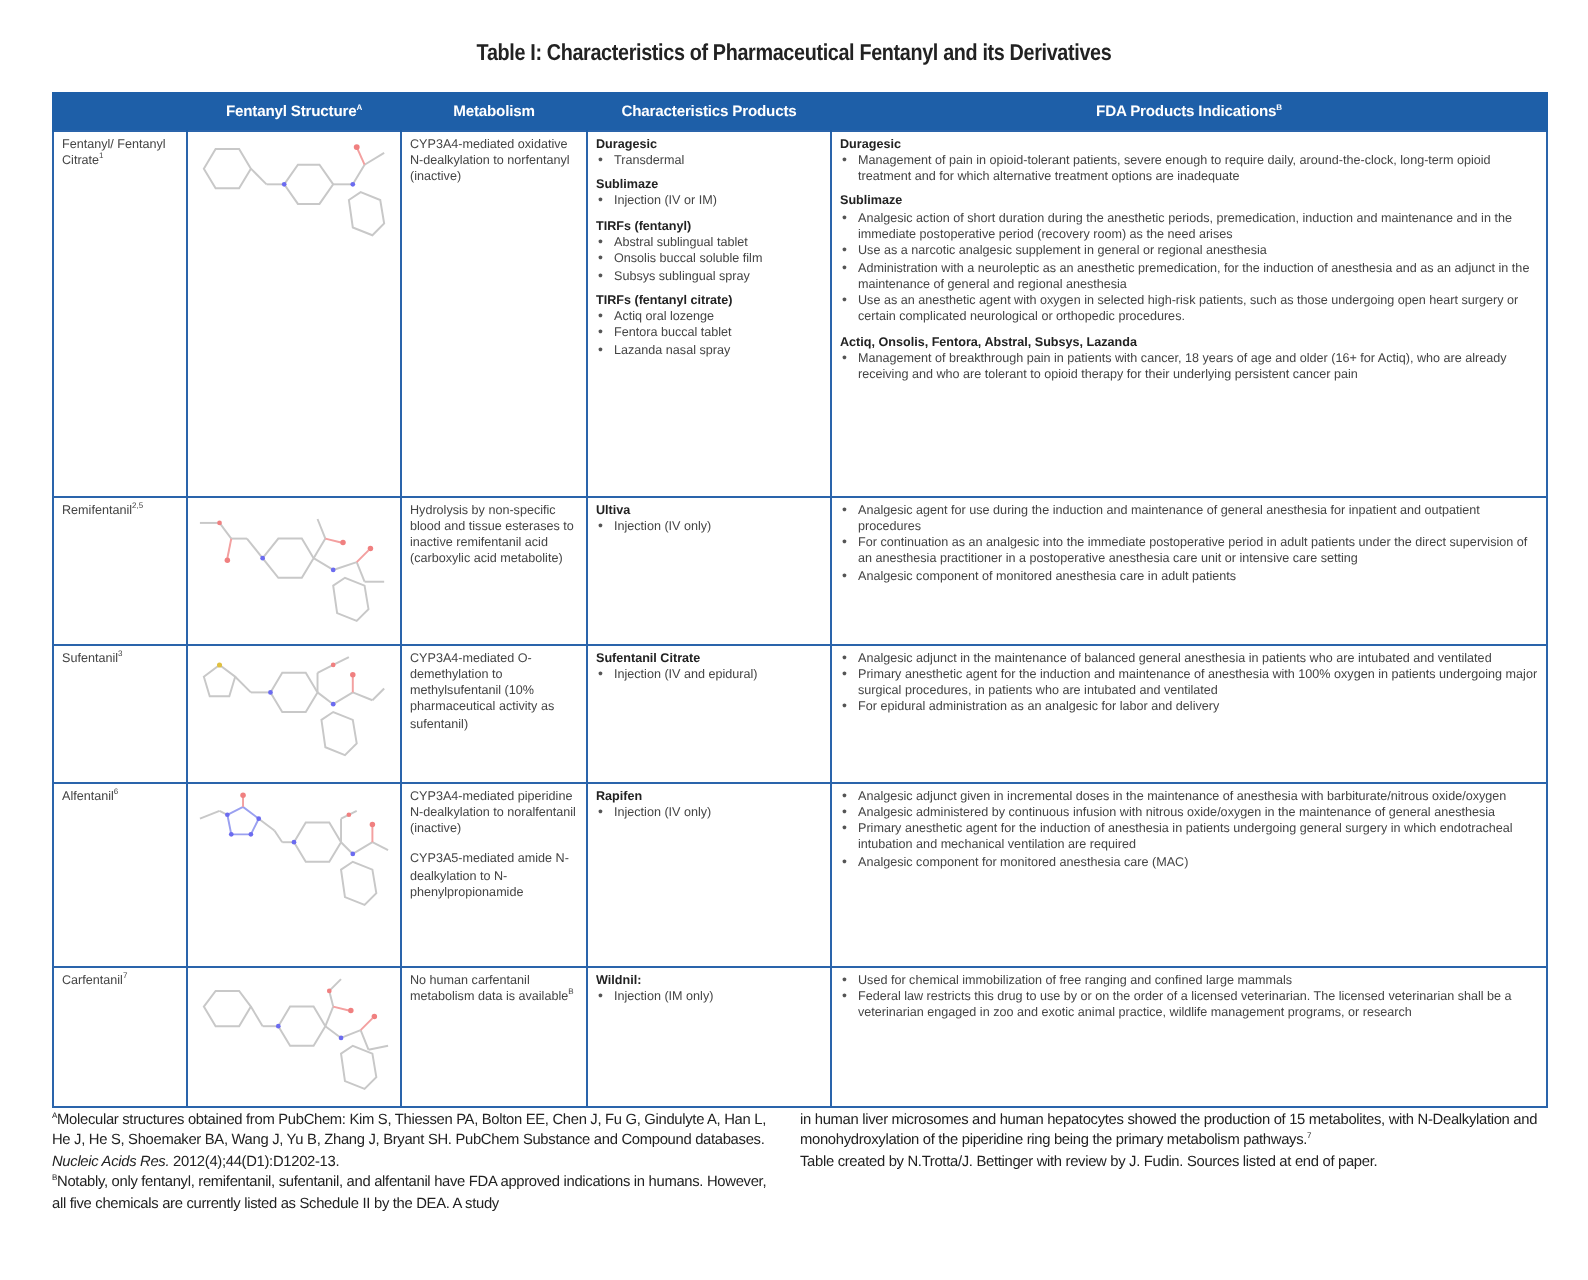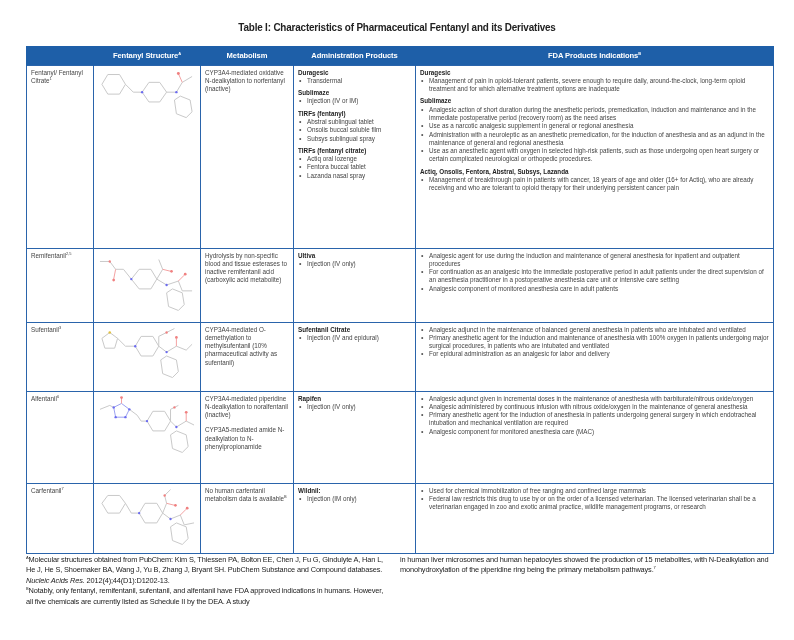--- a/index.html
+++ b/index.html
@@ -52,21 +52,21 @@
       <col style="width:107px">
       <col style="width:93px">
       <col style="width:122px">
       <col style="width:358px">
   </colgroup>
   <thead>
     <tr>
       <th></th>
       <th><span>Fentanyl Structure</span><sup>A</sup></th>
       <th>Metabolism</th>
-      <th>Administration Products</th>
+      <th>Characteristics Products</th>
       <th><span>FDA Products Indications</span><sup>B</sup></th>
     </tr>
   </thead>
   <tbody>
 
     <tr style="height:183px">
       <td><span class="drug">Fentanyl/ Fentanyl Citrate</span><sup>1</sup></td>
       <td>
         <svg class="struct" viewBox="0 0 100 60" height="62">
           <g stroke="#c8c8c8" stroke-width="1" fill="none">
@@ -319,13 +319,14 @@
     </tr>
   </tbody>
 </table>
 
 <div class="footer left">
   <div><sup>A</sup><span>Molecular structures obtained from PubChem: Kim S, Thiessen PA, Bolton EE, Chen J, Fu G, Gindulyte A, Han L, He J, He S, Shoemaker BA, Wang J, Yu B, Zhang J, Bryant SH. PubChem Substance and Compound databases. </span><i>Nucleic Acids Res.</i><span> 2012(4);44(D1):D1202-13.</span></div>
   <div><sup>B</sup><span>Notably, only fentanyl, remifentanil, sufentanil, and alfentanil have FDA approved indications in humans. However, all five chemicals are currently listed as Schedule II by the DEA. A study</span></div>
 </div>
 <div class="footer right">
   <div><span>in human liver microsomes and human hepatocytes showed the production of 15 metabolites, with N-Dealkylation and monohydroxylation of the piperidine ring being the primary metabolism pathways.</span><sup>7</sup></div>
+  <div>Table created by N.Trotta/J. Bettinger with review by J. Fudin. Sources listed at end of paper.</div>
 </div>
 
 </body></html>

